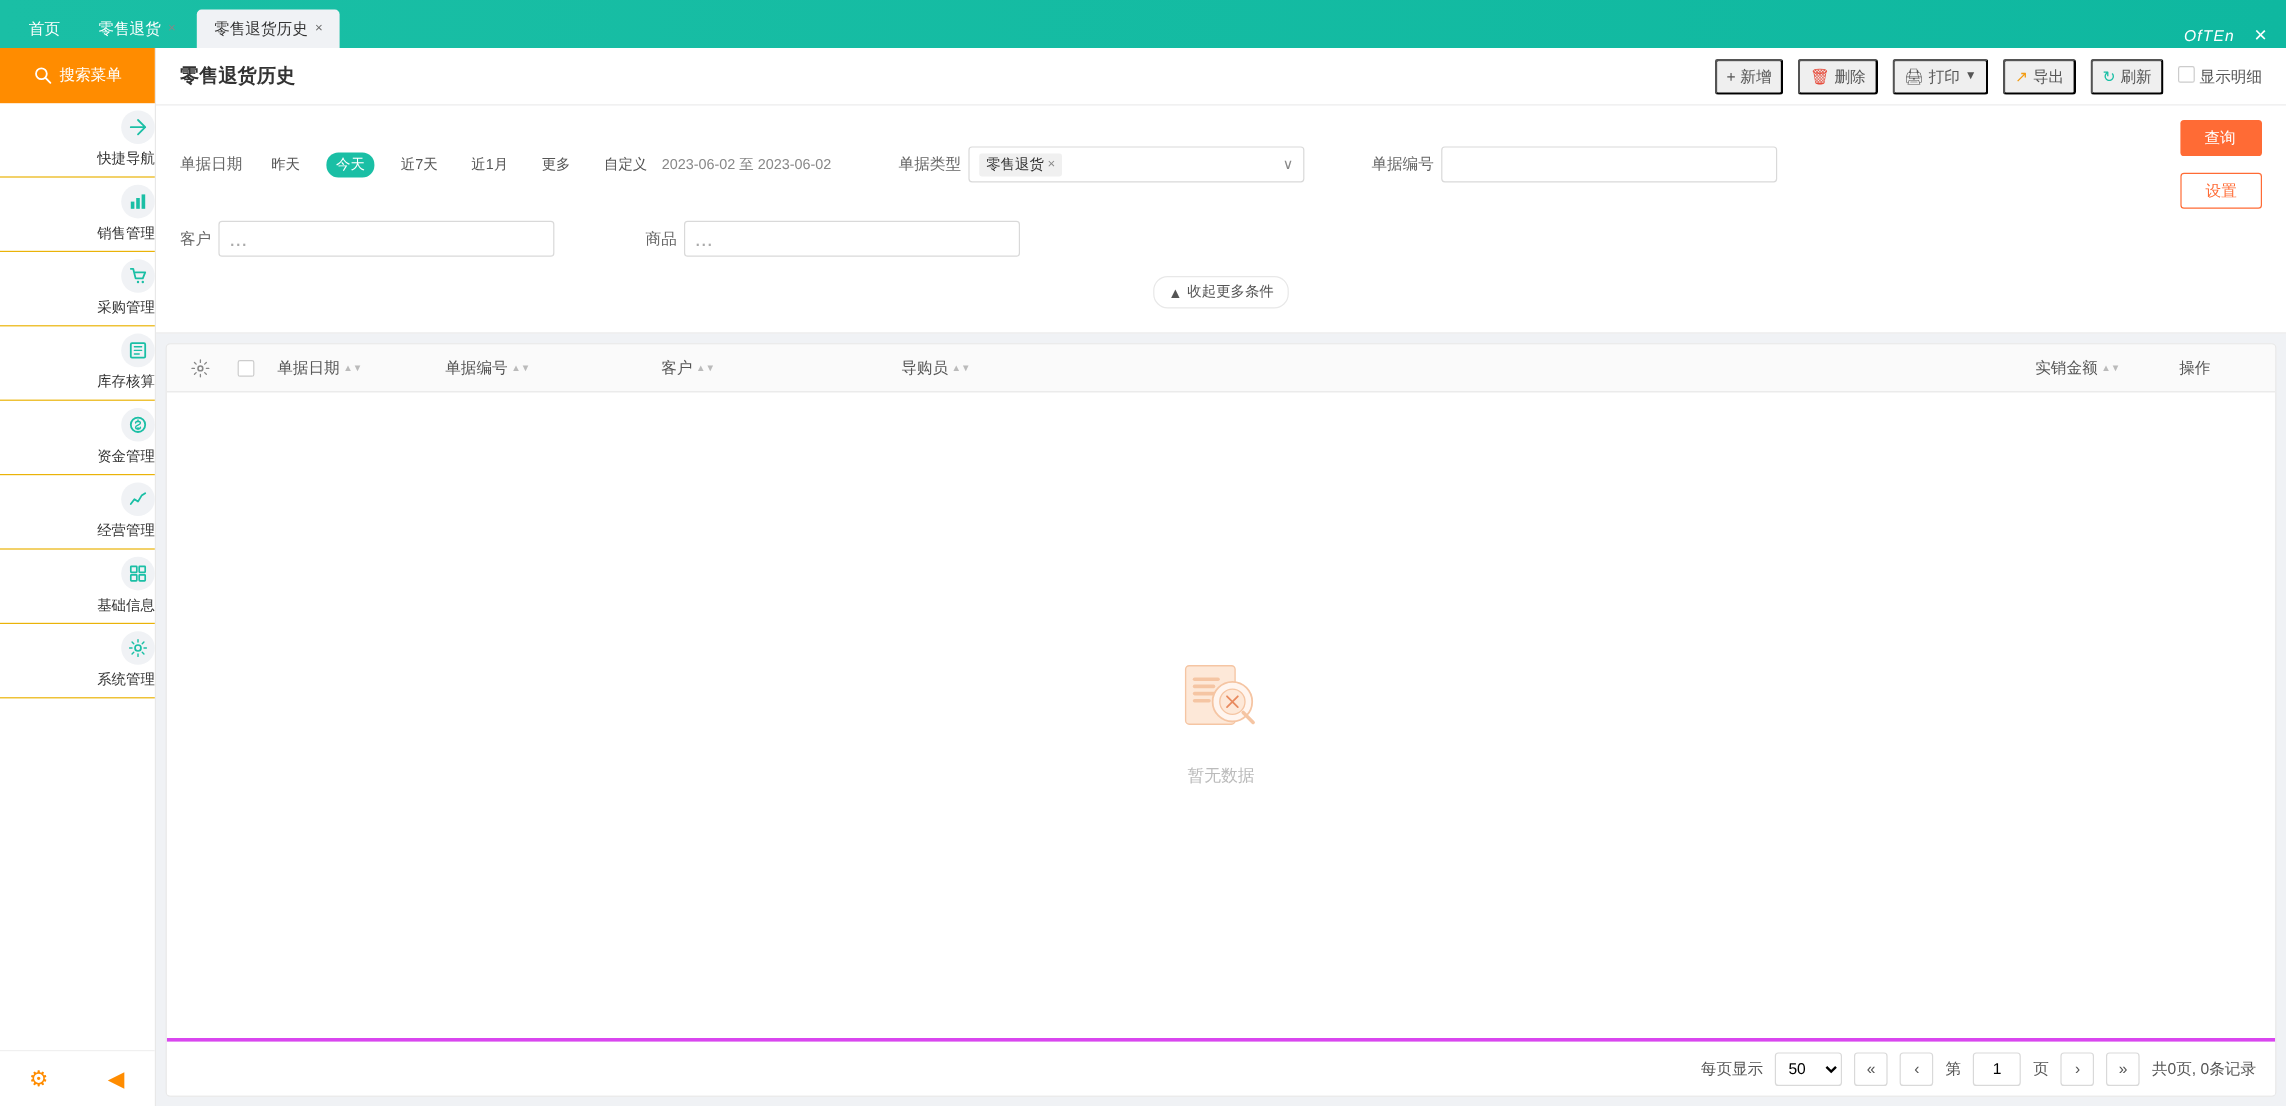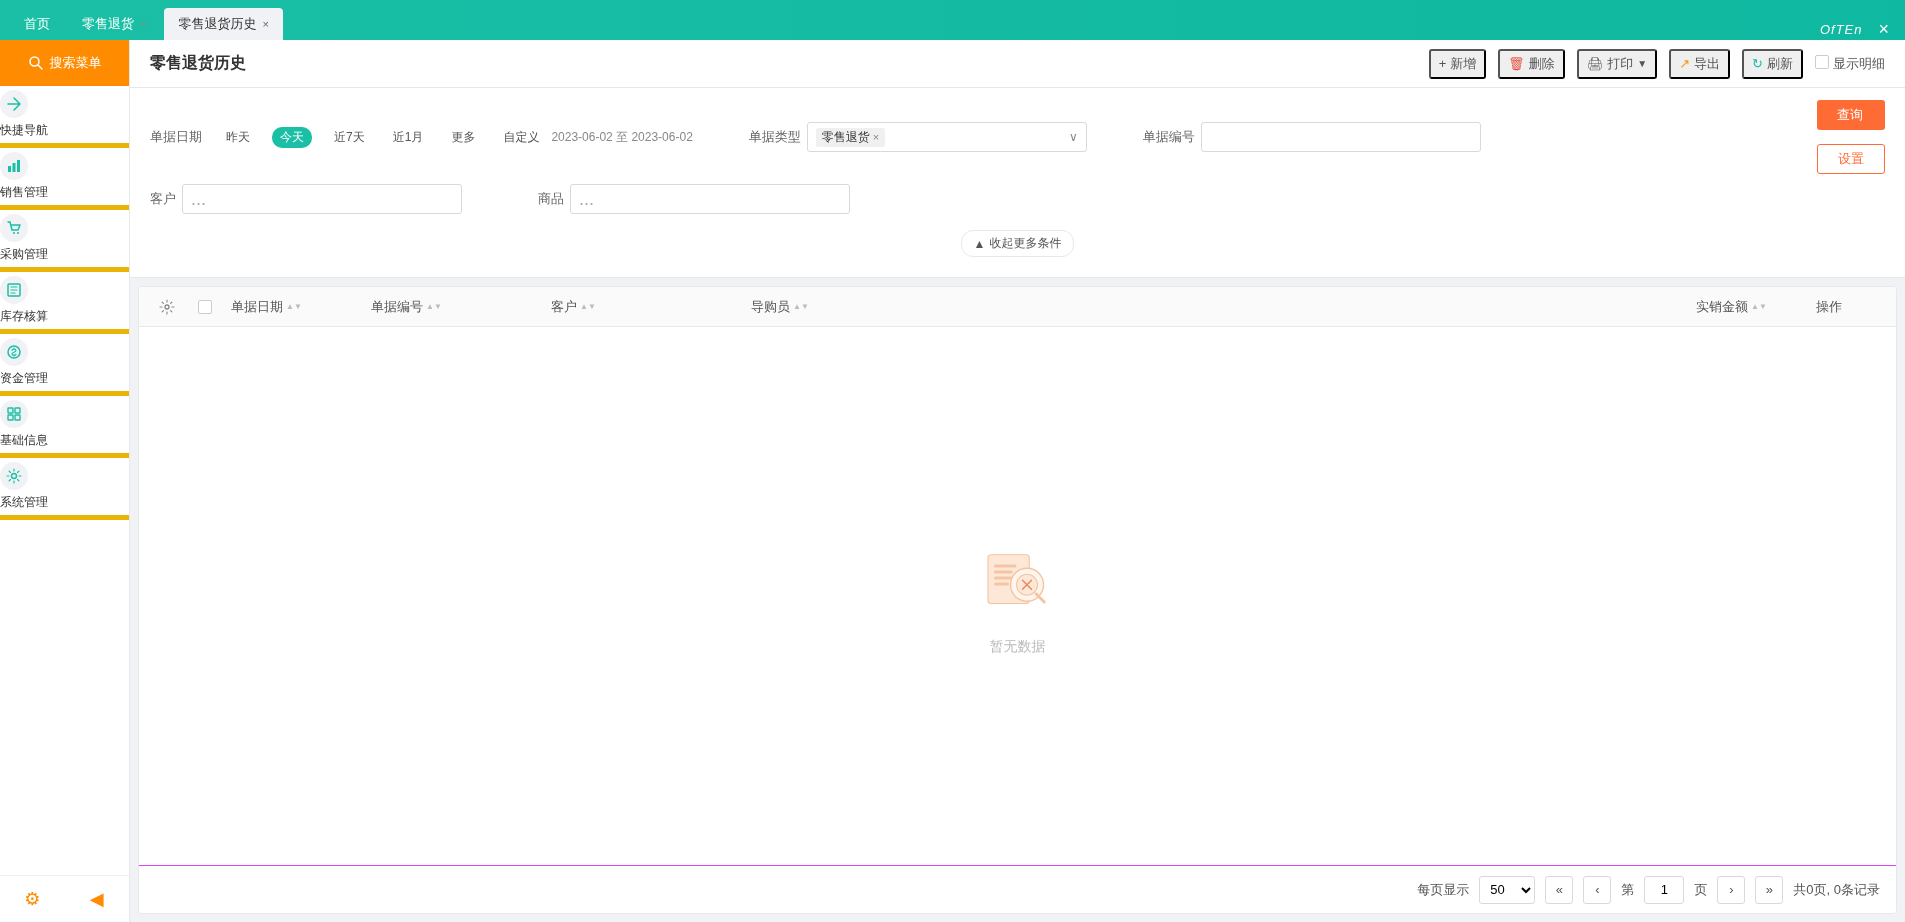--- a/index.html
+++ b/index.html
@@ -83,27 +83,27 @@
       color: #fff;
       font-size: 13px;
     }
     .sidebar-search .search-icon-svg {
       width: 16px; height: 16px;
     }
     .sidebar-item {
       height: 62px;
       display: flex;
       flex-direction: column;
-      align-items: flex-start;
+      align-items: flex-end;
       justify-content: center;
       gap: 4px;
       cursor: pointer;
       font-size: 12px;
       color: #333;
-      border-bottom: 5px solid #eab308;
+      border-bottom: 1px solid #eab308;
     }
     .sidebar-item .icon-circle {
       width: 28px; height: 28px;
       border-radius: 50%;
       display: flex; align-items: center; justify-content: center;
       background: #f0f2f5;
       font-size: 14px;
     }
     .sidebar-bottom {
       margin-top: auto;
@@ -371,21 +371,21 @@
       height: 90px;
     }
 
     
     .pagination-bar {
       height: 48px;
       display: flex;
       align-items: center;
       justify-content: flex-end;
       padding: 0 16px;
-      border-top: 1px solid #d946ef;
+      border-top: 3px solid #d946ef;
       background: #fff;
       gap: 10px;
       font-size: 13px;
       color: #555;
     }
     .page-size-select {
       height: 28px;
       border: 1px solid #d9d9d9;
       border-radius: 3px;
       padding: 0 6px;
@@ -507,20 +507,28 @@
       <span>库存核算</span>
     </div>
     <div class="sidebar-item">
       <div class="icon-circle">
         <svg width="16" height="16" viewBox="0 0 16 16" fill="none">
           <circle cx="8" cy="8" r="6" stroke="#1abfa5" stroke-width="1.5"></circle>
           <path d="M8 4v1.5M8 10.5V12M6 6.5c0-.8.9-1.5 2-1.5s2 .7 2 1.5c0 2-4 1.5-4 3.5 0 .8.9 1.5 2 1.5s2-.7 2-1.5" stroke="#1abfa5" stroke-width="1.2" stroke-linecap="round"></path>
         </svg>
       </div>
       <span>资金管理</span>
+    </div>
+    <div class="sidebar-item">
+      <div class="icon-circle">
+        <svg width="16" height="16" viewBox="0 0 16 16" fill="none">
+          <path d="M2 12 L5 8 L8 10 L11 5 L14 3" stroke="#1abfa5" stroke-width="1.5" stroke-linecap="round" stroke-linejoin="round"></path>
+        </svg>
+      </div>
+      <span>经营管理</span>
     </div>
     <div class="sidebar-item">
       <div class="icon-circle">
         <svg width="16" height="16" viewBox="0 0 16 16" fill="none">
           <rect x="2" y="2" width="5" height="5" rx="0.5" stroke="#1abfa5" stroke-width="1.4"></rect>
           <rect x="9" y="2" width="5" height="5" rx="0.5" stroke="#1abfa5" stroke-width="1.4"></rect>
           <rect x="2" y="9" width="5" height="5" rx="0.5" stroke="#1abfa5" stroke-width="1.4"></rect>
           <rect x="9" y="9" width="5" height="5" rx="0.5" stroke="#1abfa5" stroke-width="1.4"></rect>
         </svg>
       </div>

